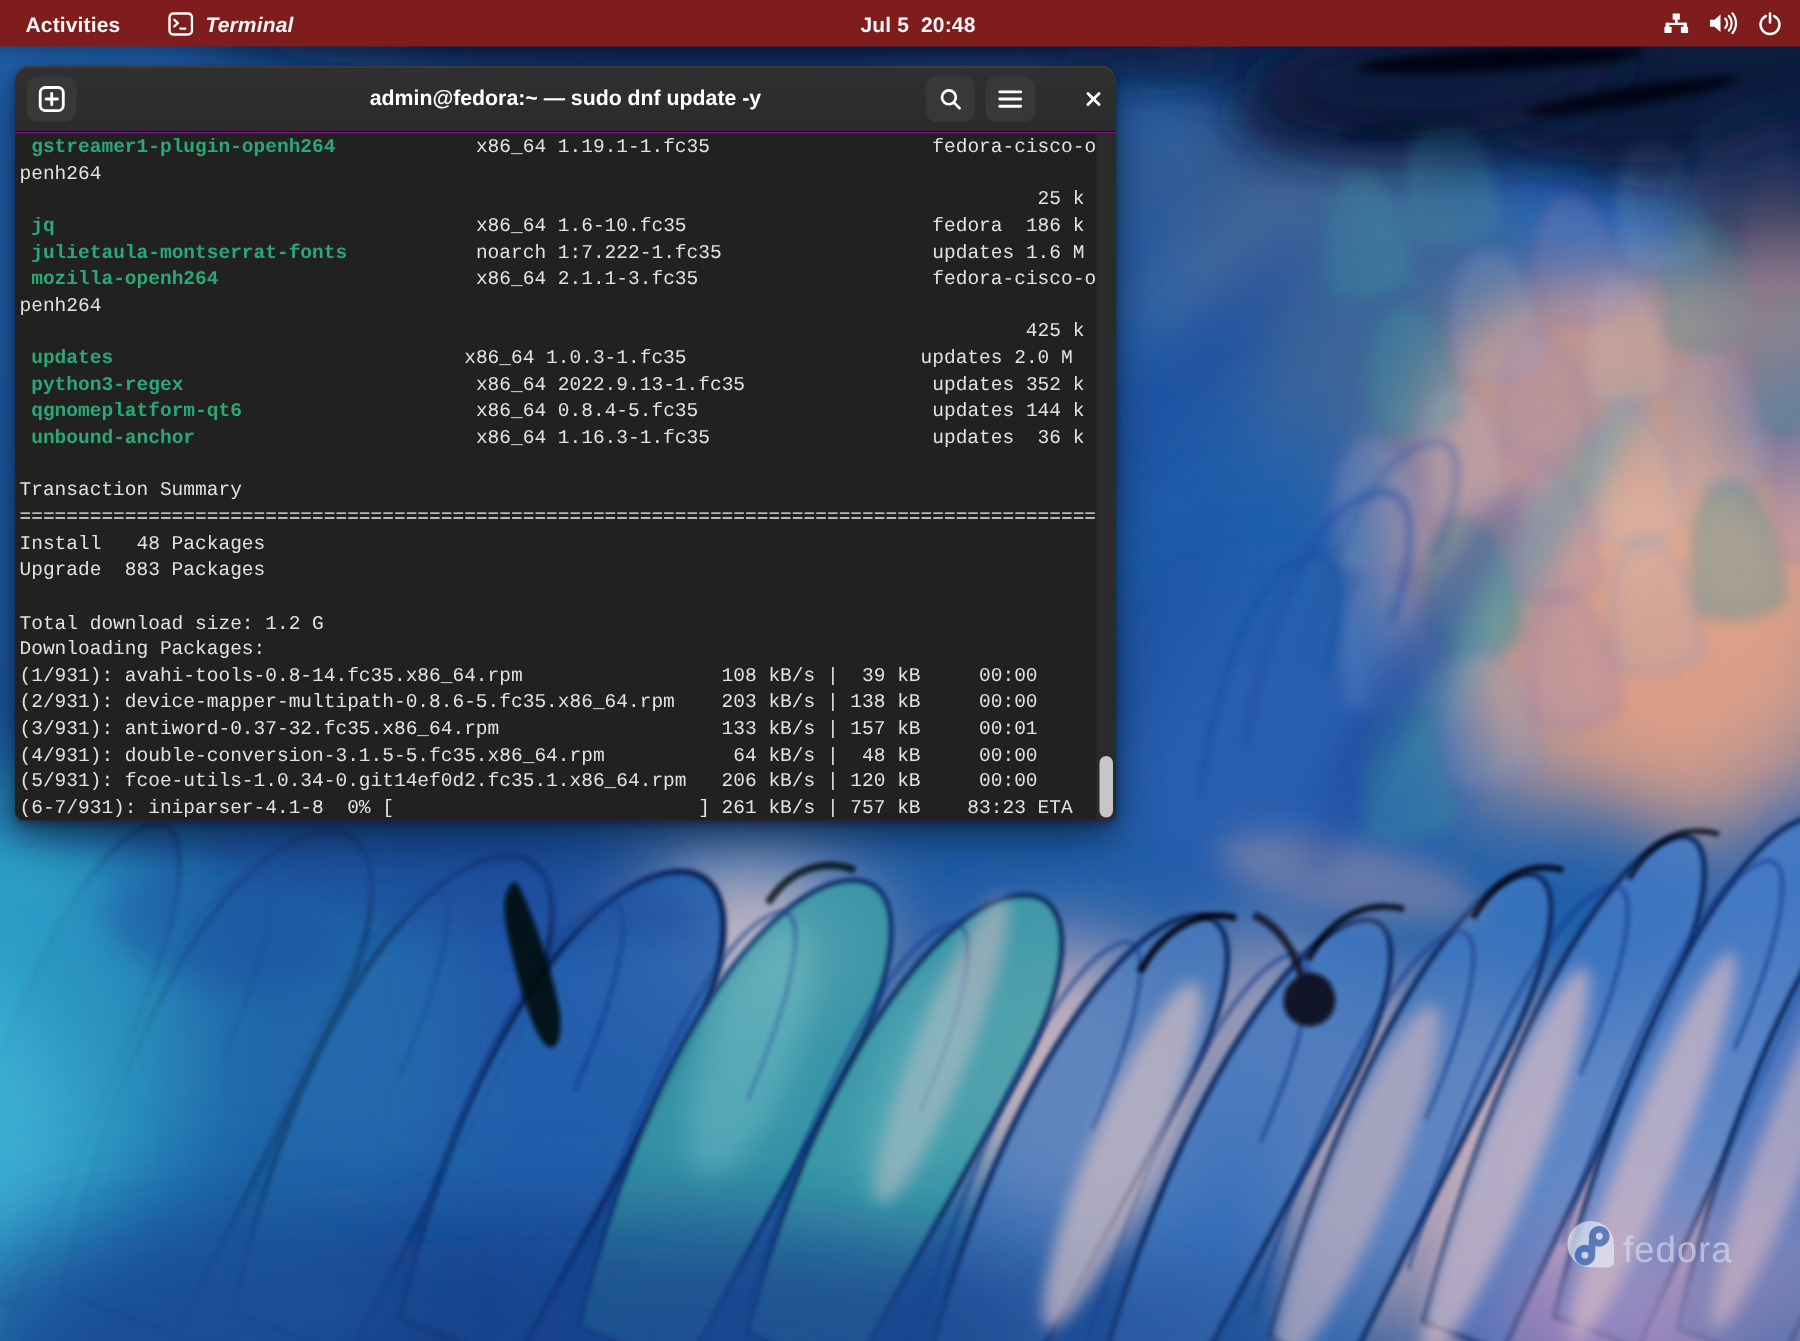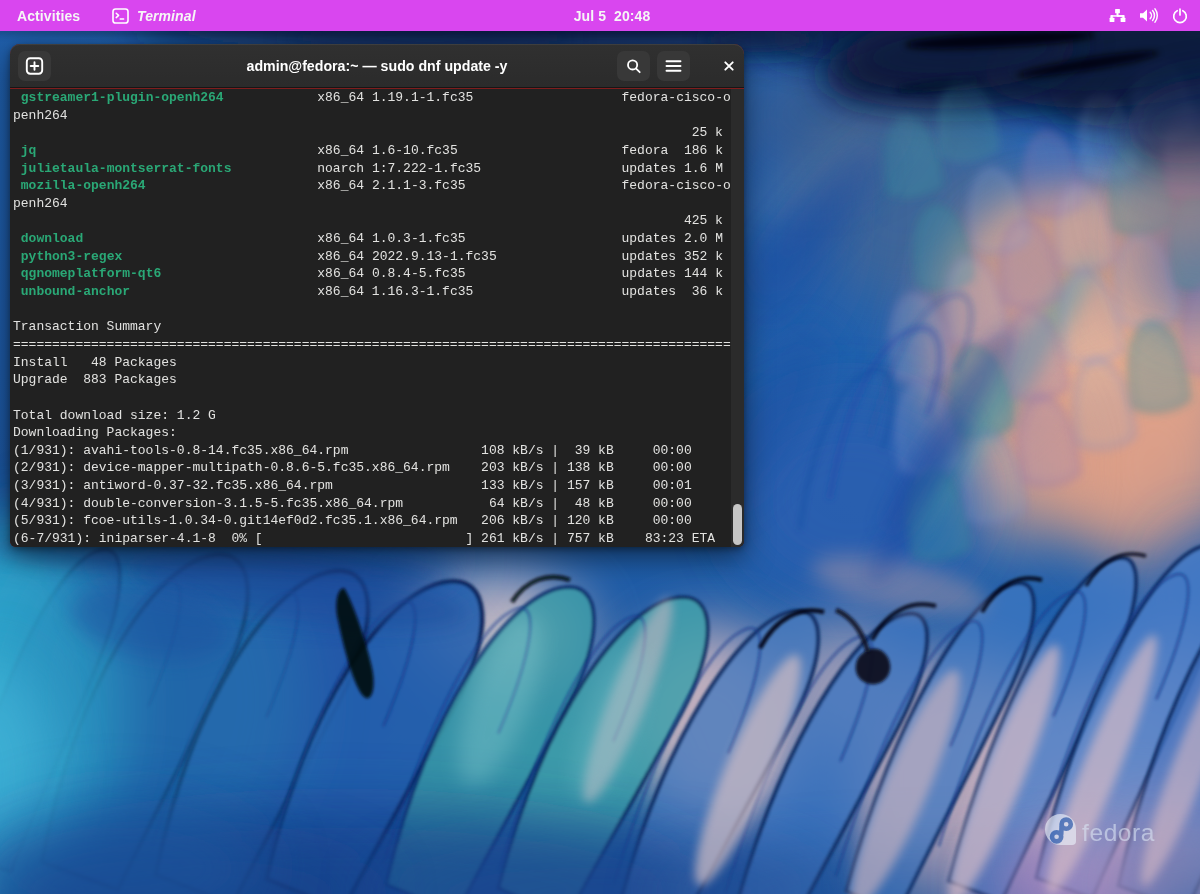--- a/index.html
+++ b/index.html
@@ -2,34 +2,34 @@
 <html><head>
 <meta charset="utf-8">
 <style>
   * { margin:0; padding:0; box-sizing:border-box; }
   html,body { width:1200px; height:894px; overflow:hidden; background:#2a66b2;
               font-family:"Liberation Sans", sans-serif; }
   #stage { position:relative; width:1200px; height:894px; overflow:hidden; }
   #wall { position:absolute; left:0; top:0; width:1200px; height:894px; }
 
   
-  #topbar { position:absolute; left:0; top:0; width:1200px; height:31px; background:#d946ef;
+  #topbar { position:absolute; left:0; top:0; width:1200px; height:31px; background:#7f1d1d;
             color:#fff; z-index:30; }
   .tb { position:absolute; top:0; height:31px; display:flex; align-items:center;
         font-weight:bold; font-size:14px; color:#f6f6f6; letter-spacing:0.1px; }
   #activities { left:17px; }
   #appname { left:112px; gap:8px;font-style:italic; }
   #clock { left:12px; width:1200px; justify-content:center; }
   #sysicons { right:12px; gap:13px; }
 
   
   #win { position:absolute; left:10px; top:44px; width:734px; height:503px;
          border-radius:10px 10px 6px 6px; z-index:20;
          box-shadow:0 10px 28px rgba(0,0,0,0.5), 0 2px 6px rgba(0,0,0,0.35);
-         background:#7f1d1d; }
+         background:#701a75; }
   #header { position:absolute; left:0; top:0; width:734px; height:44px;
             background:linear-gradient(#303030,#2b2b2b);
             border-radius:10px 10px 0 0;
             box-shadow:inset 0 1px 0 rgba(255,255,255,0.07);
             border-bottom:1px solid #161616; }
   .hbtn { position:absolute; top:7px; width:33px; height:30px; background:#383838;
           border-radius:7px; }
   #btn-newtab { left:8px; }
   #btn-search { left:607px; }
   #btn-menu { left:647px; }
@@ -298,21 +298,21 @@
   </div>
   <div id="tbody">
     <pre> <span class="g">gstreamer1-plugin-openh264</span>            x86_64 1.19.1-1.fc35                   fedora-cisco-o
 penh264
                                                                                        25 k
  <span class="g">jq</span>                                    x86_64 1.6-10.fc35                     fedora  186 k
  <span class="g">julietaula-montserrat-fonts</span>           noarch 1:7.222-1.fc35                  updates 1.6 M
  <span class="g">mozilla-openh264</span>                      x86_64 2.1.1-3.fc35                    fedora-cisco-o
 penh264
                                                                                       425 k
- <span class="g">download</span>                              x86_64 1.0.3-1.fc35                    updates 2.0 M
+ <span class="g">updates</span>                              x86_64 1.0.3-1.fc35                    updates 2.0 M
  <span class="g">python3-regex</span>                         x86_64 2022.9.13-1.fc35                updates 352 k
  <span class="g">qgnomeplatform-qt6</span>                    x86_64 0.8.4-5.fc35                    updates 144 k
  <span class="g">unbound-anchor</span>                        x86_64 1.16.3-1.fc35                   updates  36 k
 
 Transaction Summary
 ============================================================================================
 Install   48 Packages
 Upgrade  883 Packages
 
 Total download size: 1.2 G

